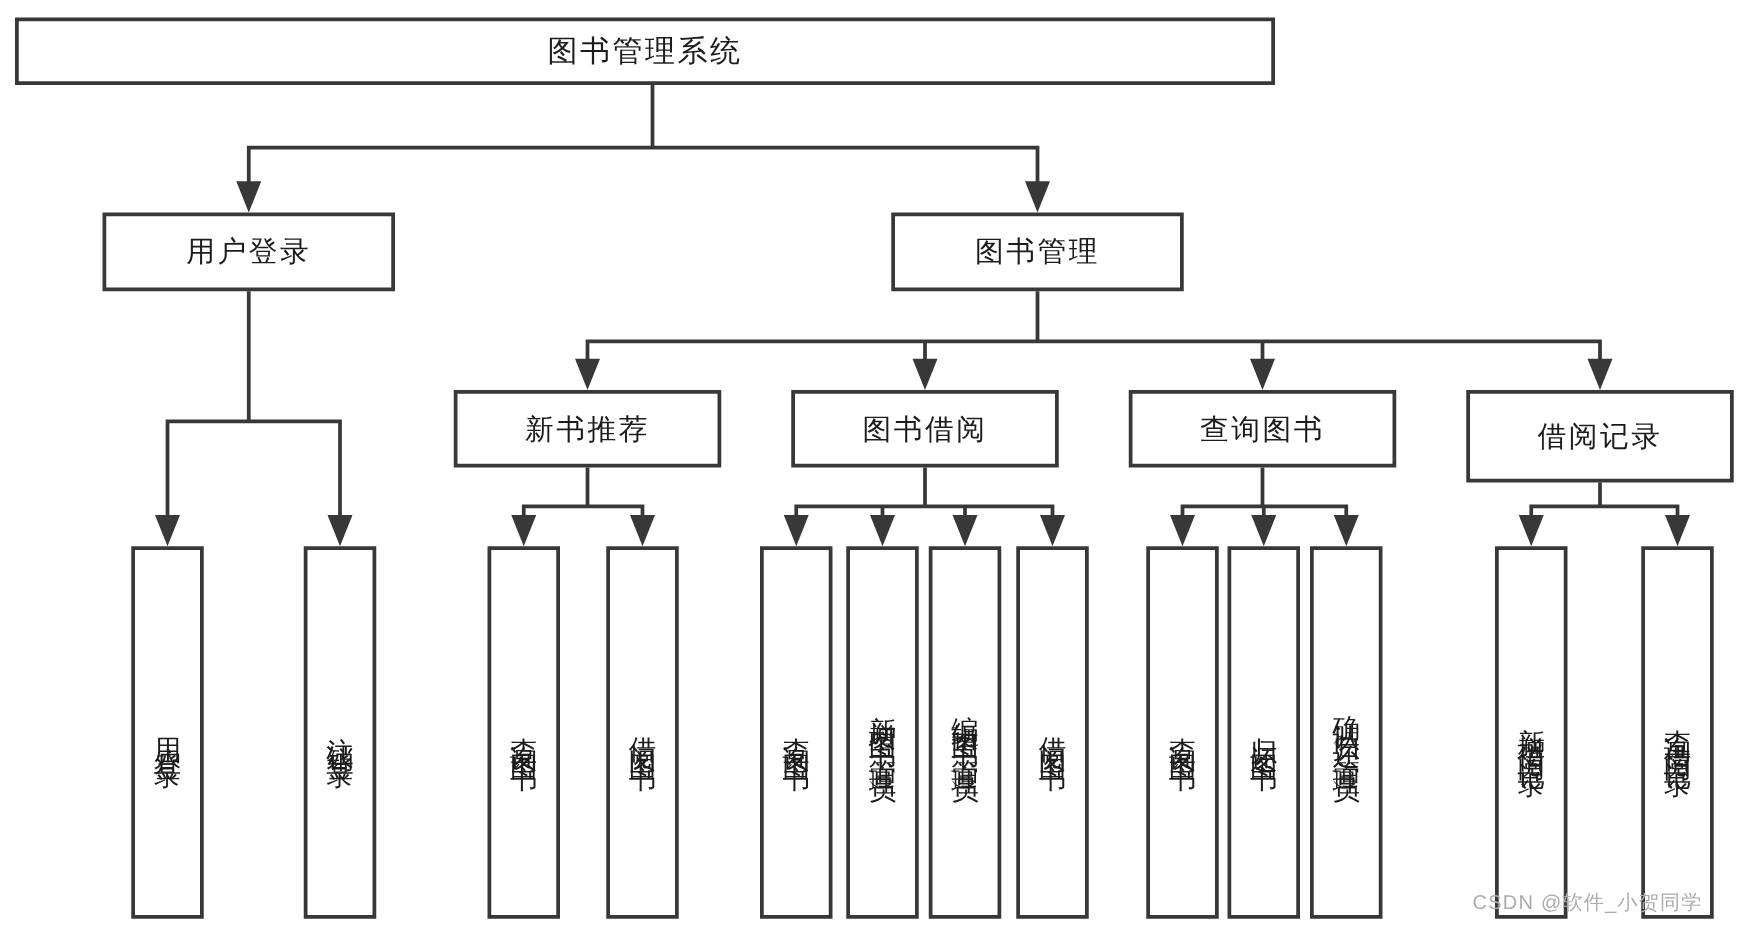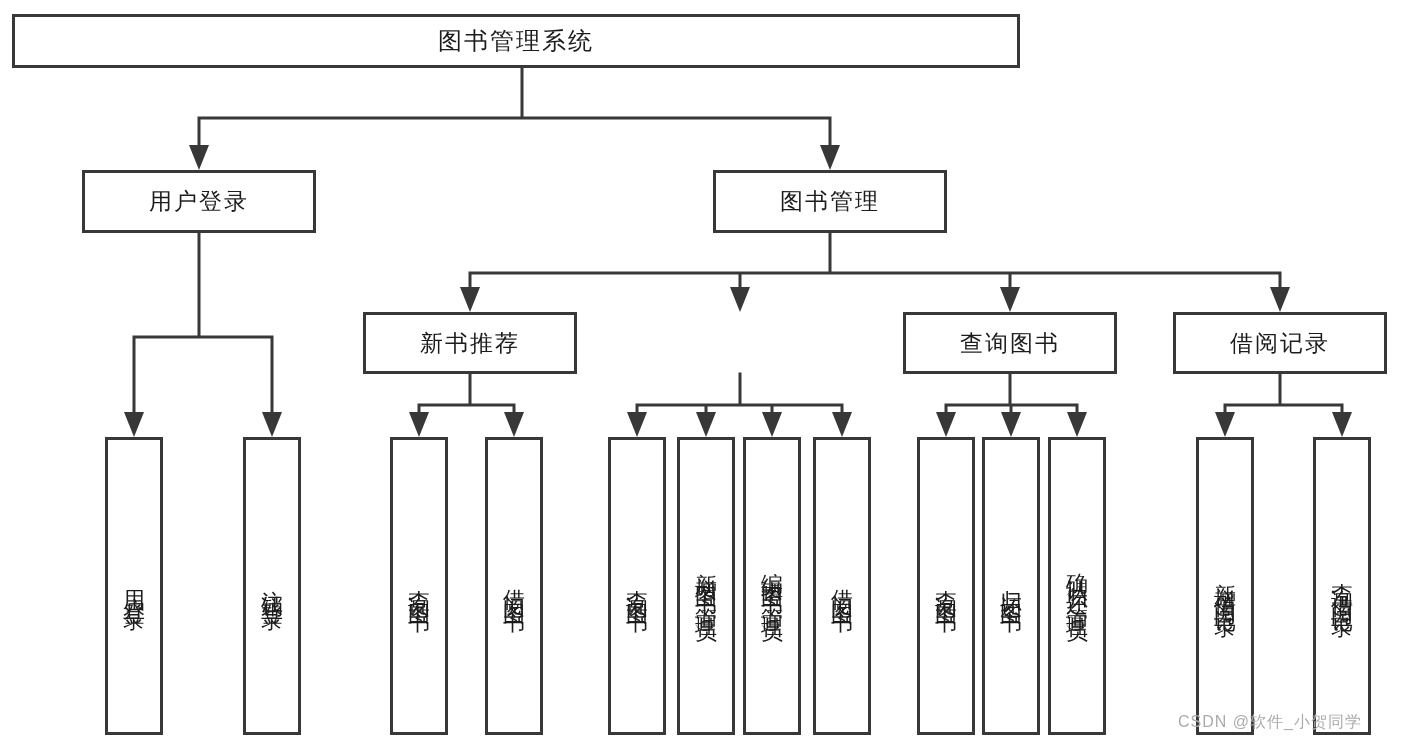--- a/index.html
+++ b/index.html
@@ -93,24 +93,27 @@
   <div class="box hbox" style="left:82px;top:170px;width:234px;height:63px">
     <span>用户登录</span>
   </div>
   <div class="box hbox" style="left:363px;top:312px;width:214px;height:62px">
     <span>新书推荐</span>
   </div>
 
   <div class="box hbox" style="left:713px;top:170px;width:234px;height:63px">
     <span>图书管理</span>
   </div>
+  <div class="box hbox" style="left:633px;top:312px;width:214px;height:62px">
+    <span>图书借阅</span>
+  </div>
   <div class="box hbox" style="left:903px;top:312px;width:214px;height:62px">
     <span>查询图书</span>
   </div>
-  <div class="box hbox" style="left:1173px;top:312px;width:214px;height:62px">
+  <div class="box hbox" style="left:1173px;top:312px;width:214px;height:74px">
     <span>借阅记录</span>
   </div>
 
   <div class="box vbox" style="left:105px;top:437px;width:58px;height:298px">
     <span>用户登录</span>
   </div>
   <div class="box vbox" style="left:243px;top:437px;width:58px;height:298px">
     <span>注销登录</span>
   </div>
 

